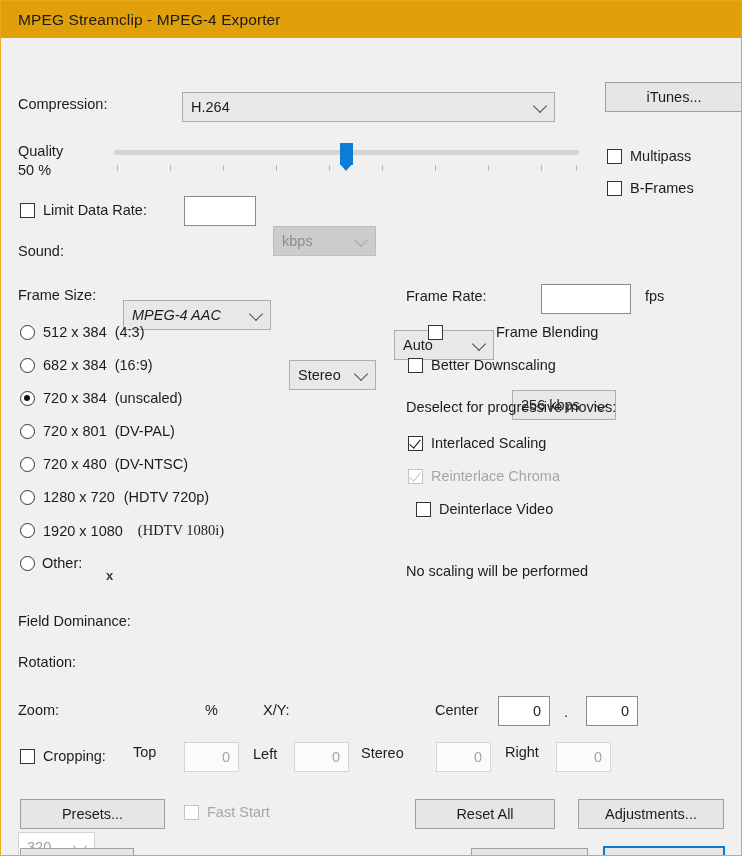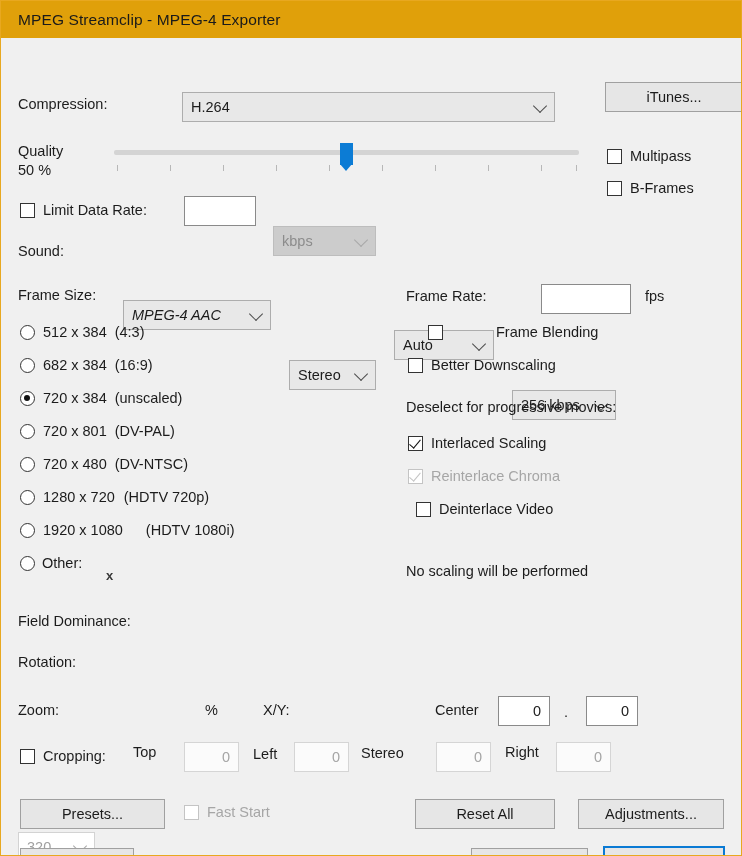--- a/index.html
+++ b/index.html
@@ -285,21 +285,21 @@
       <span class="rb-label" style="margin-left:8px;">(DV-NTSC)</span>
     </div>
     <div class="abs rbrow" style="left:19px; top:451px;">
       <span class="rb"></span>
       <span class="rb-label">1280 x 720</span>
       <span class="rb-label" style="margin-left:9px;">(HDTV 720p)</span>
     </div>
     <div class="abs rbrow" style="left:19px; top:484px;">
       <span class="rb"></span>
       <span class="rb-label">1920 x 1080</span>
-      <span class="rb-label" style="margin-left:23px;">(HDTV 1080i)</span>
+      <span class="rb-label" style="margin-left:15px;font-family:Liberation Serif, serif;">(HDTV 1080i)</span>
     </div>
     <div class="abs rbrow" style="left:19px; top:517px;">
       <span class="rb"></span>
       <span class="rb-label" style="margin-left:7px;">Other:</span>
     </div>
 
     <div class="abs combo disabled-white" style="left:17px; top:524px; width:76px; visibility:hidden;"></div>
 
     <div class="abs combo disabled-white" style="left:17px; top:524px; width:76px; visibility:hidden;"></div>
 

